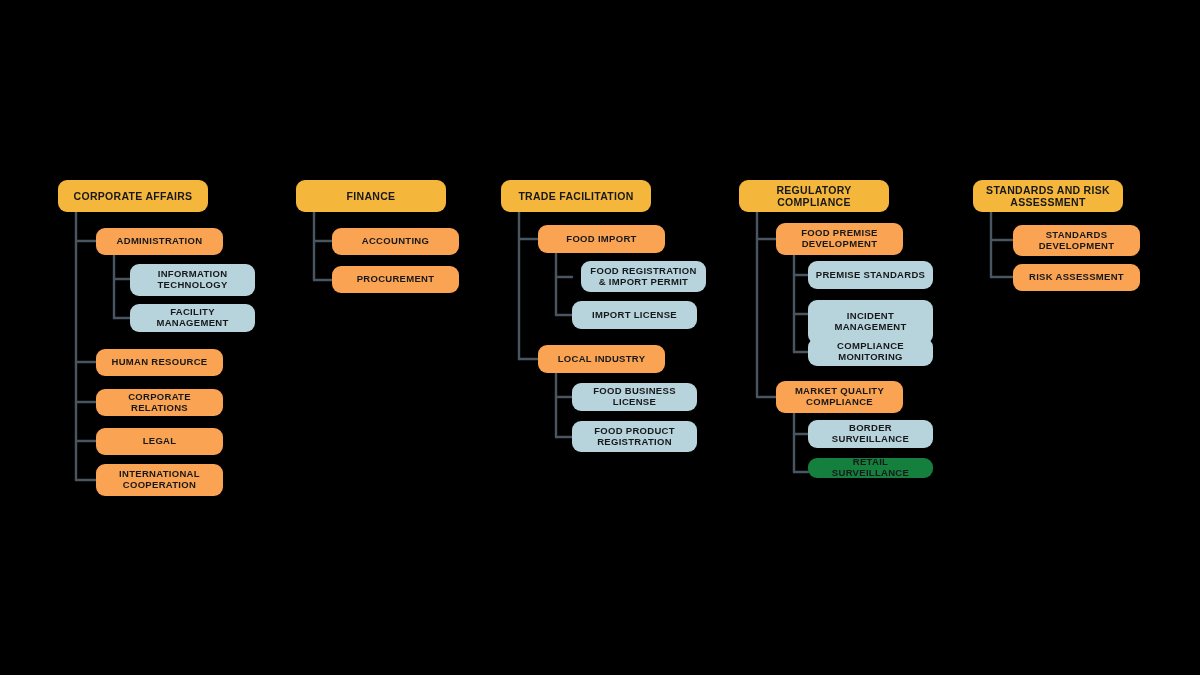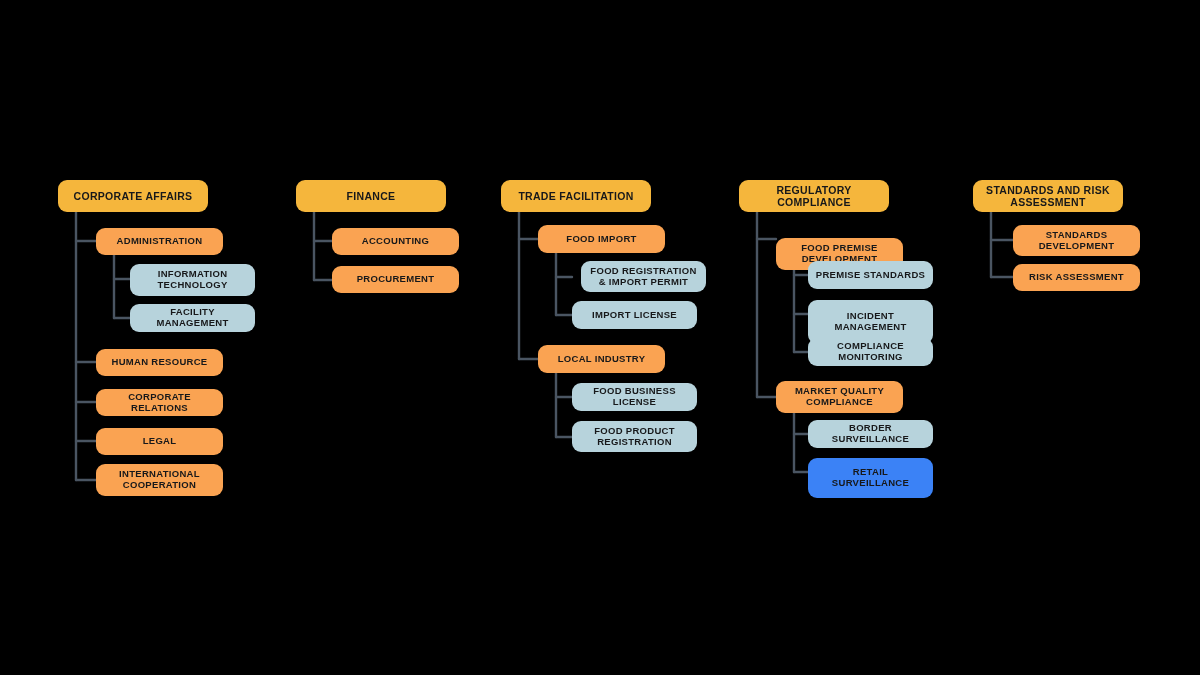--- a/index.html
+++ b/index.html
@@ -147,39 +147,39 @@
       </div>
       <div class="node lvl2" style="left: 572px; top: 383px; width: 125px; height: 28px; background: rgb(183, 211, 220); color: rgb(23, 24, 26);">
         <span>FOOD BUSINESS LICENSE</span>
       </div>
       <div class="node lvl2" style="left: 572px; top: 421px; width: 125px; height: 31px; background: rgb(183, 211, 220); color: rgb(23, 24, 26);">
         <span>FOOD PRODUCT REGISTRATION</span>
       </div>
       <div class="node lvl0" style="left: 739px; top: 180px; width: 150px; height: 32px; background: rgb(245, 182, 60); color: rgb(23, 24, 26);">
         <span>REGULATORY COMPLIANCE</span>
       </div>
-      <div class="node lvl1" style="left: 776px; top: 238px; width: 127px; height: 32px; background: rgb(250, 163, 82); color: rgb(23, 24, 26);">
+      <div class="node lvl1" style="left: 776px; top: 223px; width: 127px; height: 32px; background: rgb(250, 163, 82); color: rgb(23, 24, 26);">
         <span>FOOD PREMISE DEVELOPMENT</span>
       </div>
       <div class="node lvl2" style="left: 808px; top: 261px; width: 125px; height: 28px; background: rgb(183, 211, 220); color: rgb(23, 24, 26);">
         <span>PREMISE STANDARDS</span>
       </div>
       <div class="node lvl2" style="left: 808px; top: 300px; width: 125px; height: 44px; background: rgb(183, 211, 220); color: rgb(23, 24, 26);">
         <span>INCIDENT MANAGEMENT</span>
       </div>
       <div class="node lvl2" style="left: 808px; top: 338px; width: 125px; height: 28px; background: rgb(183, 211, 220); color: rgb(23, 24, 26);">
         <span>COMPLIANCE MONITORING</span>
       </div>
       <div class="node lvl1" style="left: 776px; top: 381px; width: 127px; height: 32px; background: rgb(250, 163, 82); color: rgb(23, 24, 26);">
         <span>MARKET QUALITY COMPLIANCE</span>
       </div>
       <div class="node lvl2" style="left: 808px; top: 420px; width: 125px; height: 28px; background: rgb(183, 211, 220); color: rgb(23, 24, 26);">
         <span>BORDER SURVEILLANCE</span>
       </div>
-      <div class="node lvl2" style="left: 808px; top: 458px; width: 125px; height: 40px; background: #3b82f6; color: rgb(23, 24, 26);">
+      <div class="node lvl2" style="left: 808px; top: 458px; width: 125px; height: 20px; background: #15803d; color: rgb(23, 24, 26);">
         <span>RETAIL SURVEILLANCE</span>
       </div>
       <div class="node lvl0" style="left: 973px; top: 180px; width: 150px; height: 32px; background: rgb(245, 182, 60); color: rgb(23, 24, 26);">
         <span>STANDARDS AND RISK ASSESSMENT</span>
       </div>
       <div class="node lvl1" style="left: 1013px; top: 225px; width: 127px; height: 31px; background: rgb(250, 163, 82); color: rgb(23, 24, 26);">
         <span>STANDARDS DEVELOPMENT</span>
       </div>
       <div class="node lvl1" style="left: 1013px; top: 264px; width: 127px; height: 27px; background: rgb(250, 163, 82); color: rgb(23, 24, 26);">
         <span>RISK ASSESSMENT</span>

